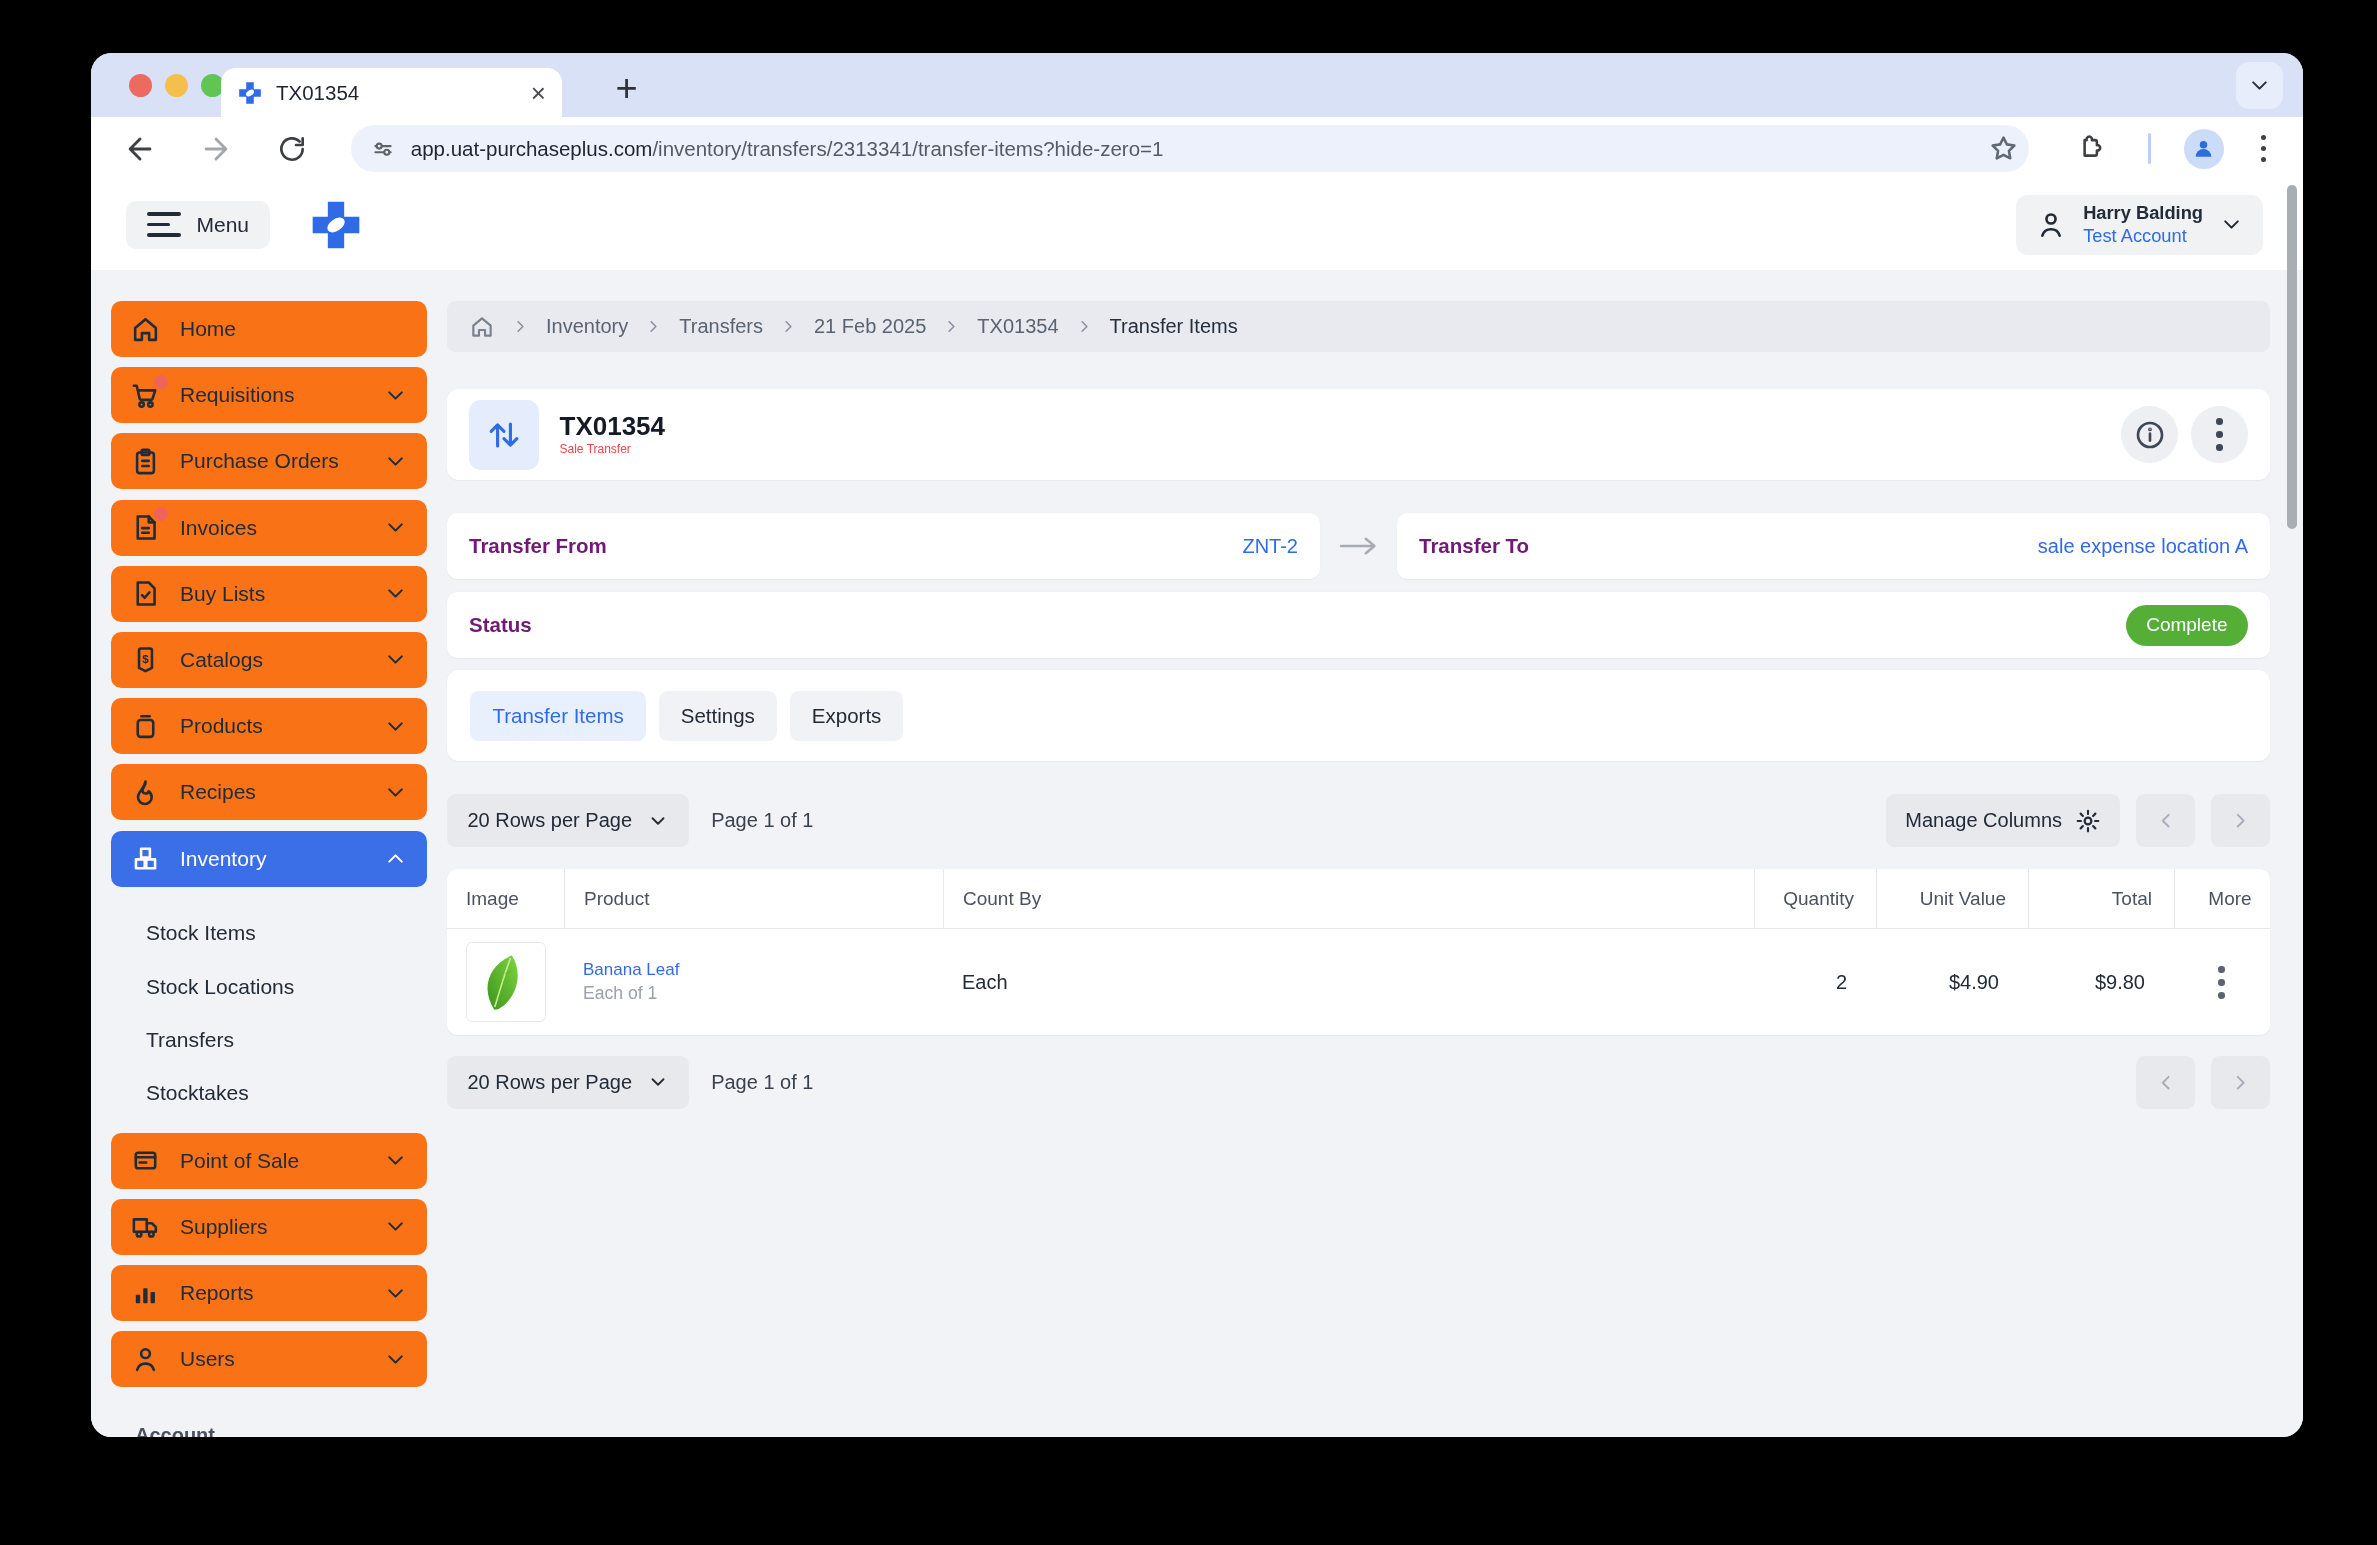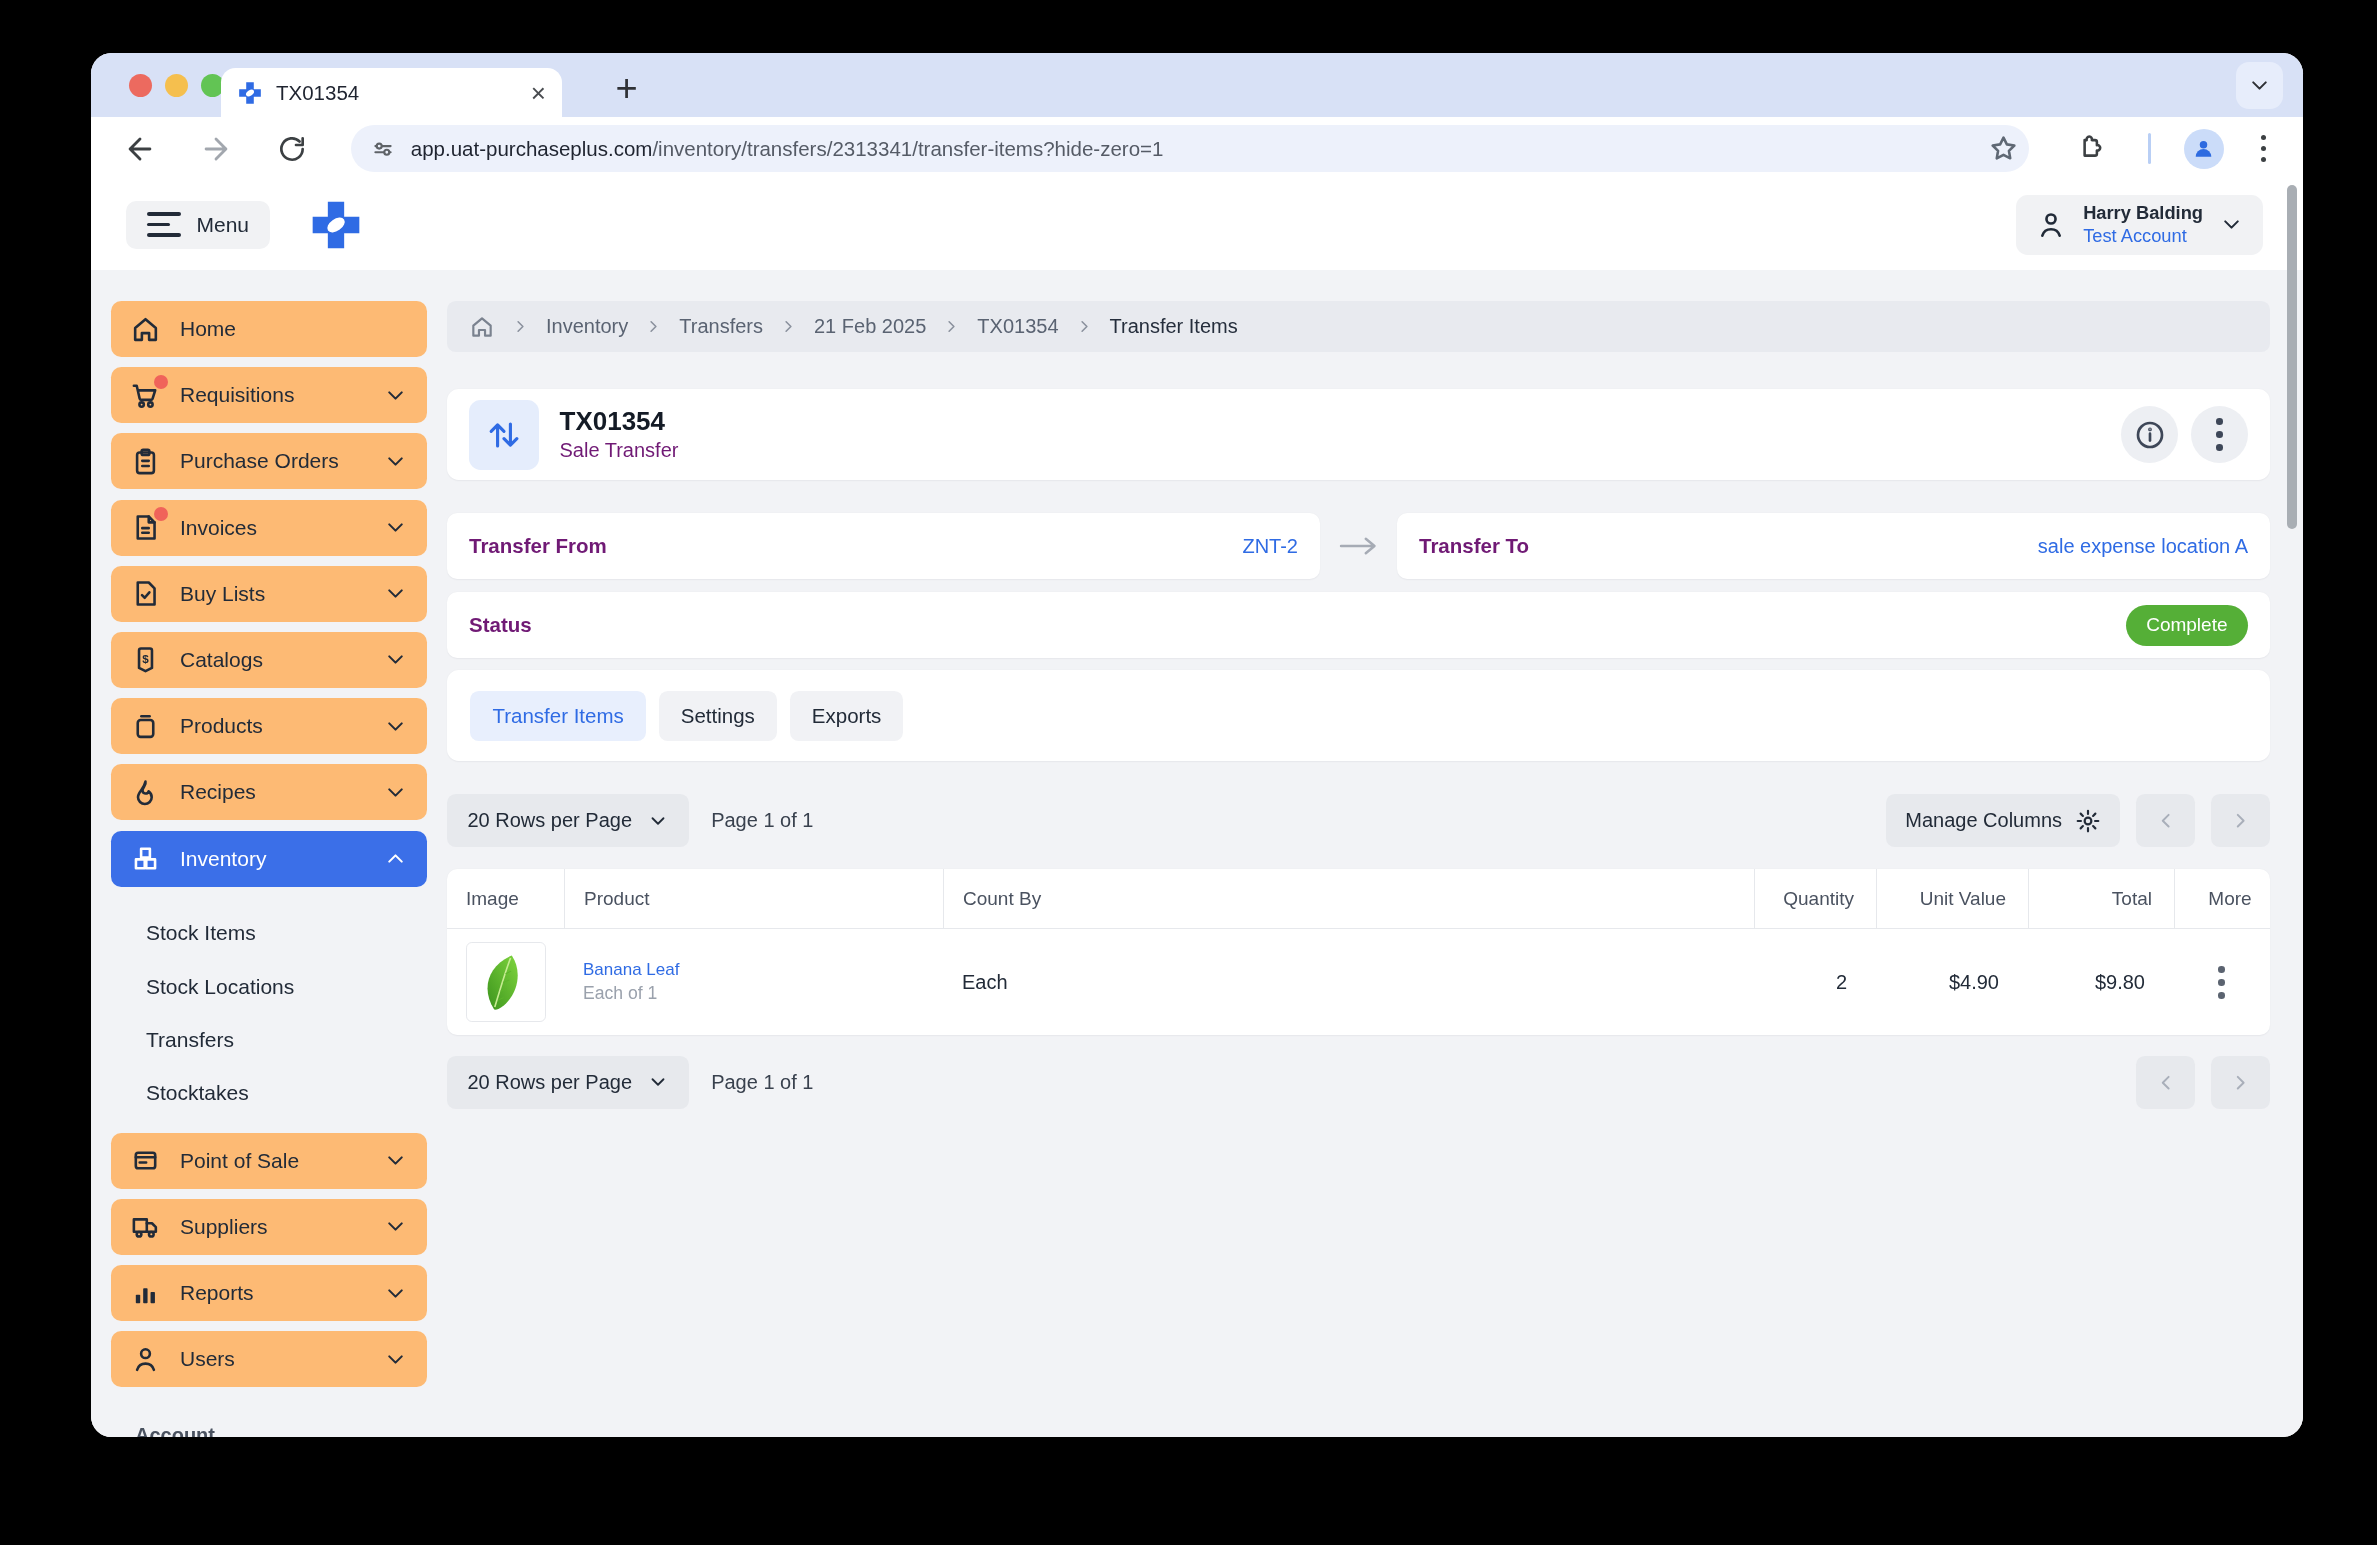--- a/index.html
+++ b/index.html
@@ -43,21 +43,21 @@
   .burger i:nth-child(1){width:34px}.burger i:nth-child(2){width:23.4px}.burger i:nth-child(3){width:34px}
   .logo{margin-left:38px;}
   .user{margin-left:auto;height:60px;background:#F1F2F4;border-radius:11.7px;display:flex;align-items:center;
         gap:16px;padding:0 19px;min-width:220px;box-sizing:border-box;color:#222B38;}
   .uname{font-size:18.3px;font-weight:700;line-height:1.25;}
   .uacct{font-size:18.3px;color:#2F6BE4;line-height:1.25;}
   .app-body{position:absolute;top:217px;left:0;right:0;bottom:0;background:#F2F3F6;}
 
   
   .sidebar{position:absolute;left:20px;top:31px;width:316px;}
-  .pill{height:56px;background:#fdba74;border-radius:10.2px;display:flex;align-items:center;gap:19px;
+  .pill{height:56px;background:#f97316;border-radius:10.2px;display:flex;align-items:center;gap:19px;
         padding:0 19px;margin-bottom:10.2px;font-size:21px;font-weight:500;color:#222B38;box-sizing:border-box;}
   .pill .chev{margin-left:auto;color:#222B38;}
   .pill.active{background:#3B6FE8;color:#fff;}
   .pill.active .chev{color:#fff;}
   .iconwrap{position:relative;display:flex;}
   .dot{position:absolute;top:-5.1px;right:-6.6px;width:14px;height:14px;border-radius:50%;background:#F0635A;}
   .submenu{padding:10.2px 0 13px 35px;}
   .sub-item{font-size:21px;color:#222B38;padding:14.6px 0;}
   .acct-label{position:absolute;left:44px;top:1154px;font-size:20px;font-weight:700;color:#4A5260;}
 
@@ -65,21 +65,21 @@
   .main{position:absolute;left:356px;top:31px;width:1823px;}
   .crumbbar{height:51px;background:#E8EAEF;border-radius:8.8px;display:flex;align-items:center;
             padding:0 22px;gap:16px;font-size:20px;color:#5A6372;margin-bottom:37px;}
   .crumbbar .last{color:#252E3C;}
   .crumb-sep{color:#8A919D;display:flex;}
   .card{background:#fff;border-radius:11.7px;box-shadow:0 0.7px 1.5px rgba(16,24,40,.05);}
   .tcard{height:91px;display:flex;align-items:center;padding:0 22px;margin-bottom:33px;}
   .tile{width:70px;height:70px;border-radius:11.7px;background:#E5EDFC;display:flex;align-items:center;justify-content:center;}
   .tinfo{margin-left:20.5px;}
   .tcode{font-size:26px;font-weight:700;color:#141B26;line-height:1.2;}
-  .ttype{font-size:20px;color:#701a75;line-height:1.3;}
+  .ttype{font-size:12px;color:#ef4444;line-height:1.3;}
   .circle-btn{width:57px;height:57px;border-radius:50%;background:#EDEFF3;display:flex;align-items:center;
               justify-content:center;color:#3E4758;}
   .kdots{display:flex;flex-direction:column;gap:6.6px;}
   .kdots i{width:6.6px;height:6.6px;border-radius:50%;background:#3E4758;display:block;}
   .fromto{display:flex;align-items:stretch;margin-bottom:13px;}
   .ft-card{flex:1;height:66px;display:flex;align-items:center;padding:0 22px;box-sizing:border-box;border-radius:10.2px;}
   .ft-label{font-size:20.5px;font-weight:700;color:#701a75;}
   .ft-value{margin-left:auto;font-size:20px;color:#2F6BE4;}
   .ft-arrow{width:77px;display:flex;align-items:center;justify-content:center;color:#A6ABB5;}
   .statuscard{height:66px;display:flex;align-items:center;padding:0 22px;margin-bottom:12.4px;border-radius:10.2px;}

